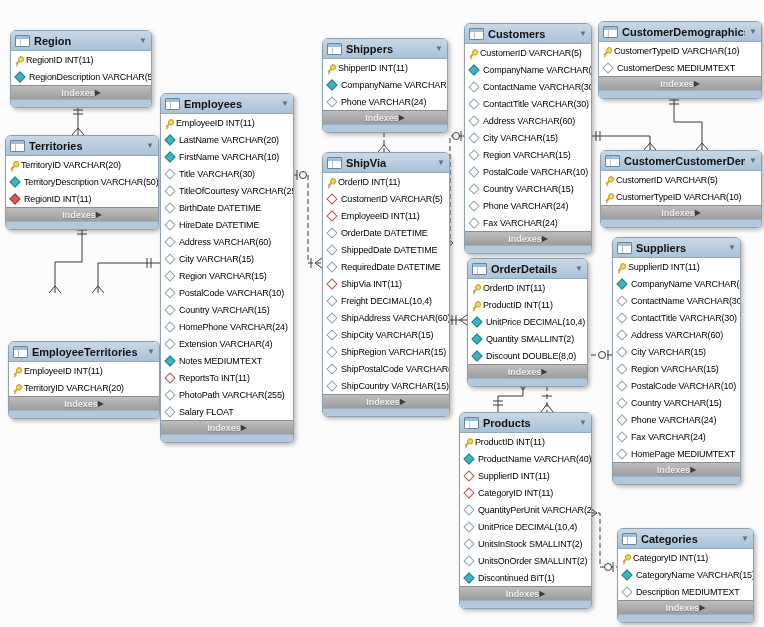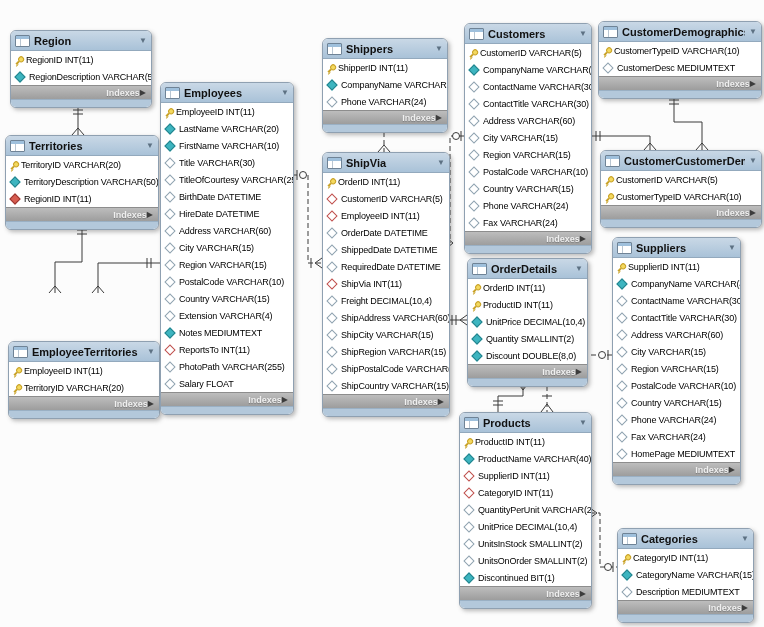--- a/index.html
+++ b/index.html
@@ -31,21 +31,21 @@
   }
   .ic{flex:none;margin:0 5px 0 2px;}
   .ic-d{width:6px;height:6px;transform:rotate(45deg);border:1px solid #8fa3b0;background:#fff;}
   .ic-req{background:#3db5c0;border-color:#23828c;}
   .ic-fk{border-color:#c0504d;background:#fff;}
   .ic-fkreq{background:#d75c50;border-color:#99352f;}
   .ic-key{width:10px;height:10px;position:relative;transform:rotate(45deg);margin:0 2px 0 0;}
   .ic-key::before{content:"";position:absolute;left:2.5px;top:0;width:4px;height:4px;border:1.5px solid #c9a227;border-radius:50%;background:#f4d95e;}
   .ic-key::after{content:"";position:absolute;left:5px;top:5.5px;width:1.5px;height:4.5px;background:#c9a227;box-shadow:1.5px 2px 0 -0.5px #c9a227;}
   .idx{
-    height:13px;display:flex;align-items:center;justify-content:flex-end;
+    height:13px;display:flex;align-items:center;justify-content:center;
     padding:0 5px;background:linear-gradient(#bdbdbd,#9d9d9d);
     border-top:1px solid #8d8d8d;color:#efefef;font-weight:bold;font-size:9px;
     text-shadow:0 1px 1px rgba(0,0,0,.25);
   }
   .idxarrow{color:#3c3c3c;font-size:8px;text-shadow:none;}
   .ft{height:7px;background:#b3c8db;border-top:1px solid #9ab0c4;border-radius:0 0 5px 5px;}
 </style>
 </head>
 <body>
 
@@ -195,21 +195,21 @@
       <div class="row">
         <span class="ic ic-key"></span>
         <span class="ctext">TerritoryID VARCHAR(20)</span>
       </div>
       <div class="idx">
         <span>Indexes</span>
         <span class="idxarrow">▶</span>
       </div>
       <div class="ft"></div>
     </div>
-    <div class="table" style="left: 160px; top: 82px; width: 132px;">
+    <div class="table" style="left: 160px; top: 93px; width: 132px;">
       <div class="hd">
         <span class="tico"></span>
         <span class="ttl">Employees</span>
         <span class="hdarrow">▼</span>
       </div>
       <div class="row">
         <span class="ic ic-key"></span>
         <span class="ctext">EmployeeID INT(11)</span>
       </div>
       <div class="row">
@@ -248,20 +248,24 @@
         <span class="ic ic-d"></span>
         <span class="ctext">Region VARCHAR(15)</span>
       </div>
       <div class="row">
         <span class="ic ic-d"></span>
         <span class="ctext">PostalCode VARCHAR(10)</span>
       </div>
       <div class="row">
         <span class="ic ic-d"></span>
         <span class="ctext">Country VARCHAR(15)</span>
+      </div>
+      <div class="row">
+        <span class="ic ic-d"></span>
+        <span class="ctext">HomePhone VARCHAR(24)</span>
       </div>
       <div class="row">
         <span class="ic ic-d"></span>
         <span class="ctext">Extension VARCHAR(4)</span>
       </div>
       <div class="row">
         <span class="ic ic-d ic-req"></span>
         <span class="ctext">Notes MEDIUMTEXT</span>
       </div>
       <div class="row">

